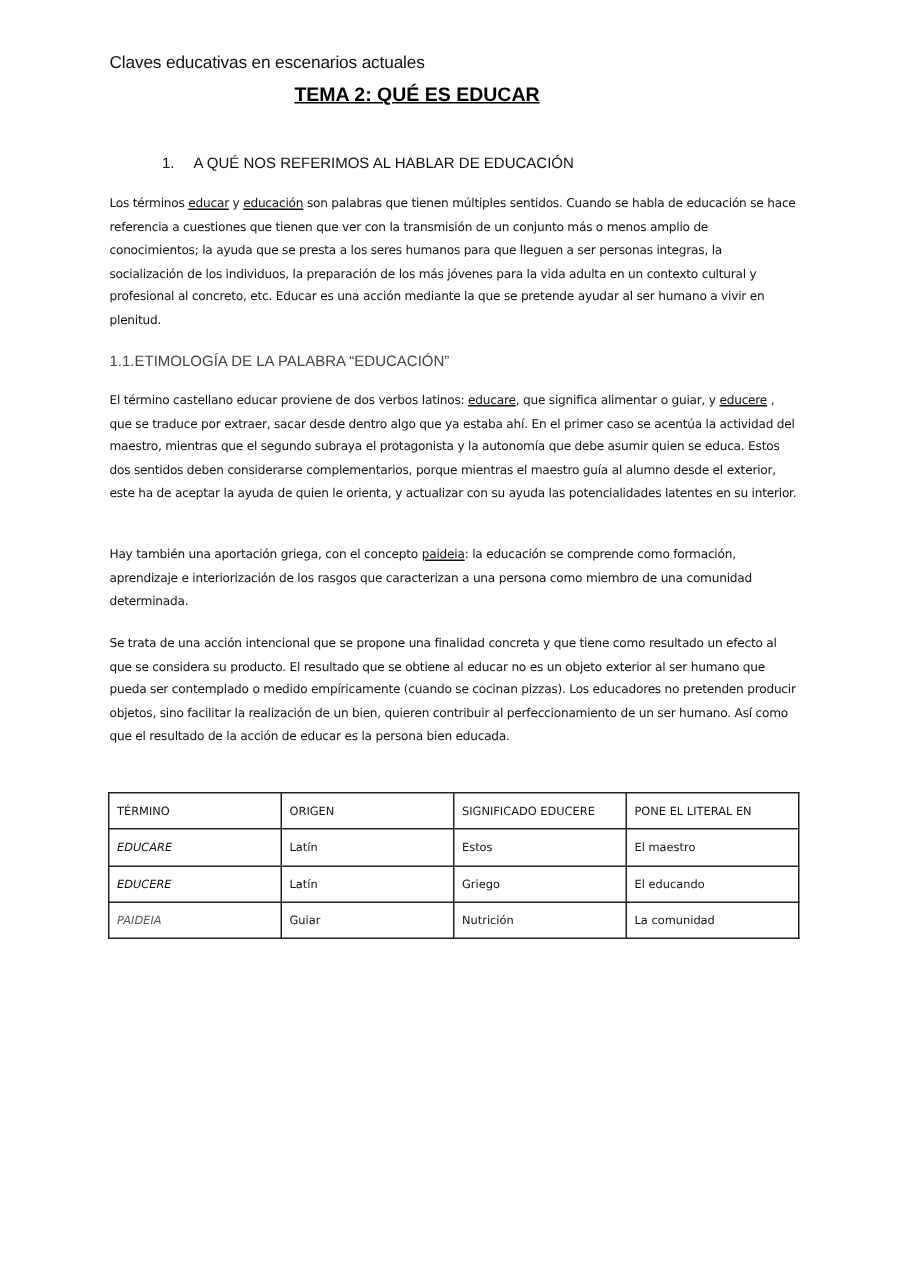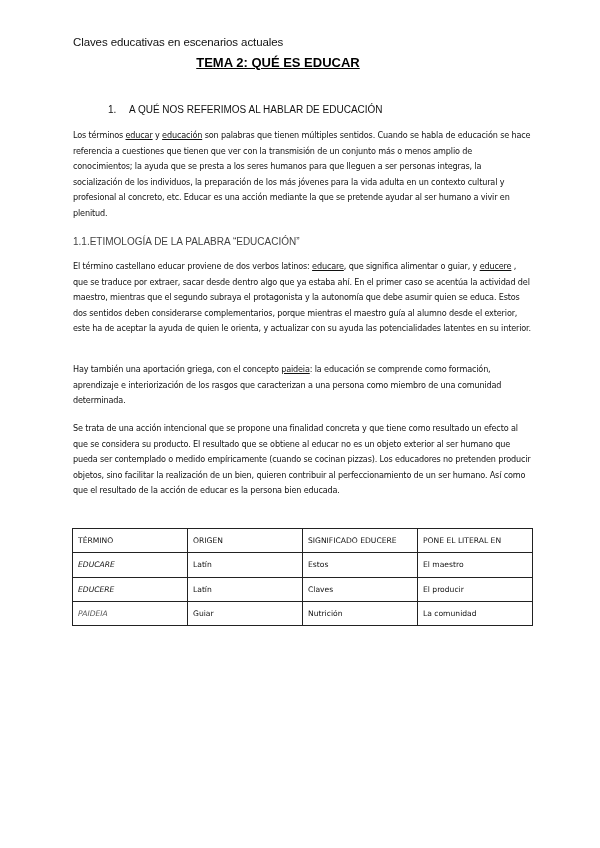--- a/index.html
+++ b/index.html
@@ -49,22 +49,22 @@
     </tr>
     <tr>
       <td class="it">EDUCARE</td>
       <td>Latín</td>
       <td>Estos</td>
       <td>El maestro</td>
     </tr>
     <tr>
       <td class="it">EDUCERE</td>
       <td>Latín</td>
-      <td>Claves</td>
-      <td>El producir</td>
+      <td>Griego</td>
+      <td>El educando</td>
     </tr>
     <tr>
       <td class="it grey">PAIDEIA</td>
       <td>Guiar</td>
       <td>Nutrición</td>
       <td>La comunidad</td>
     </tr>
   </tbody>
     </table>
 

